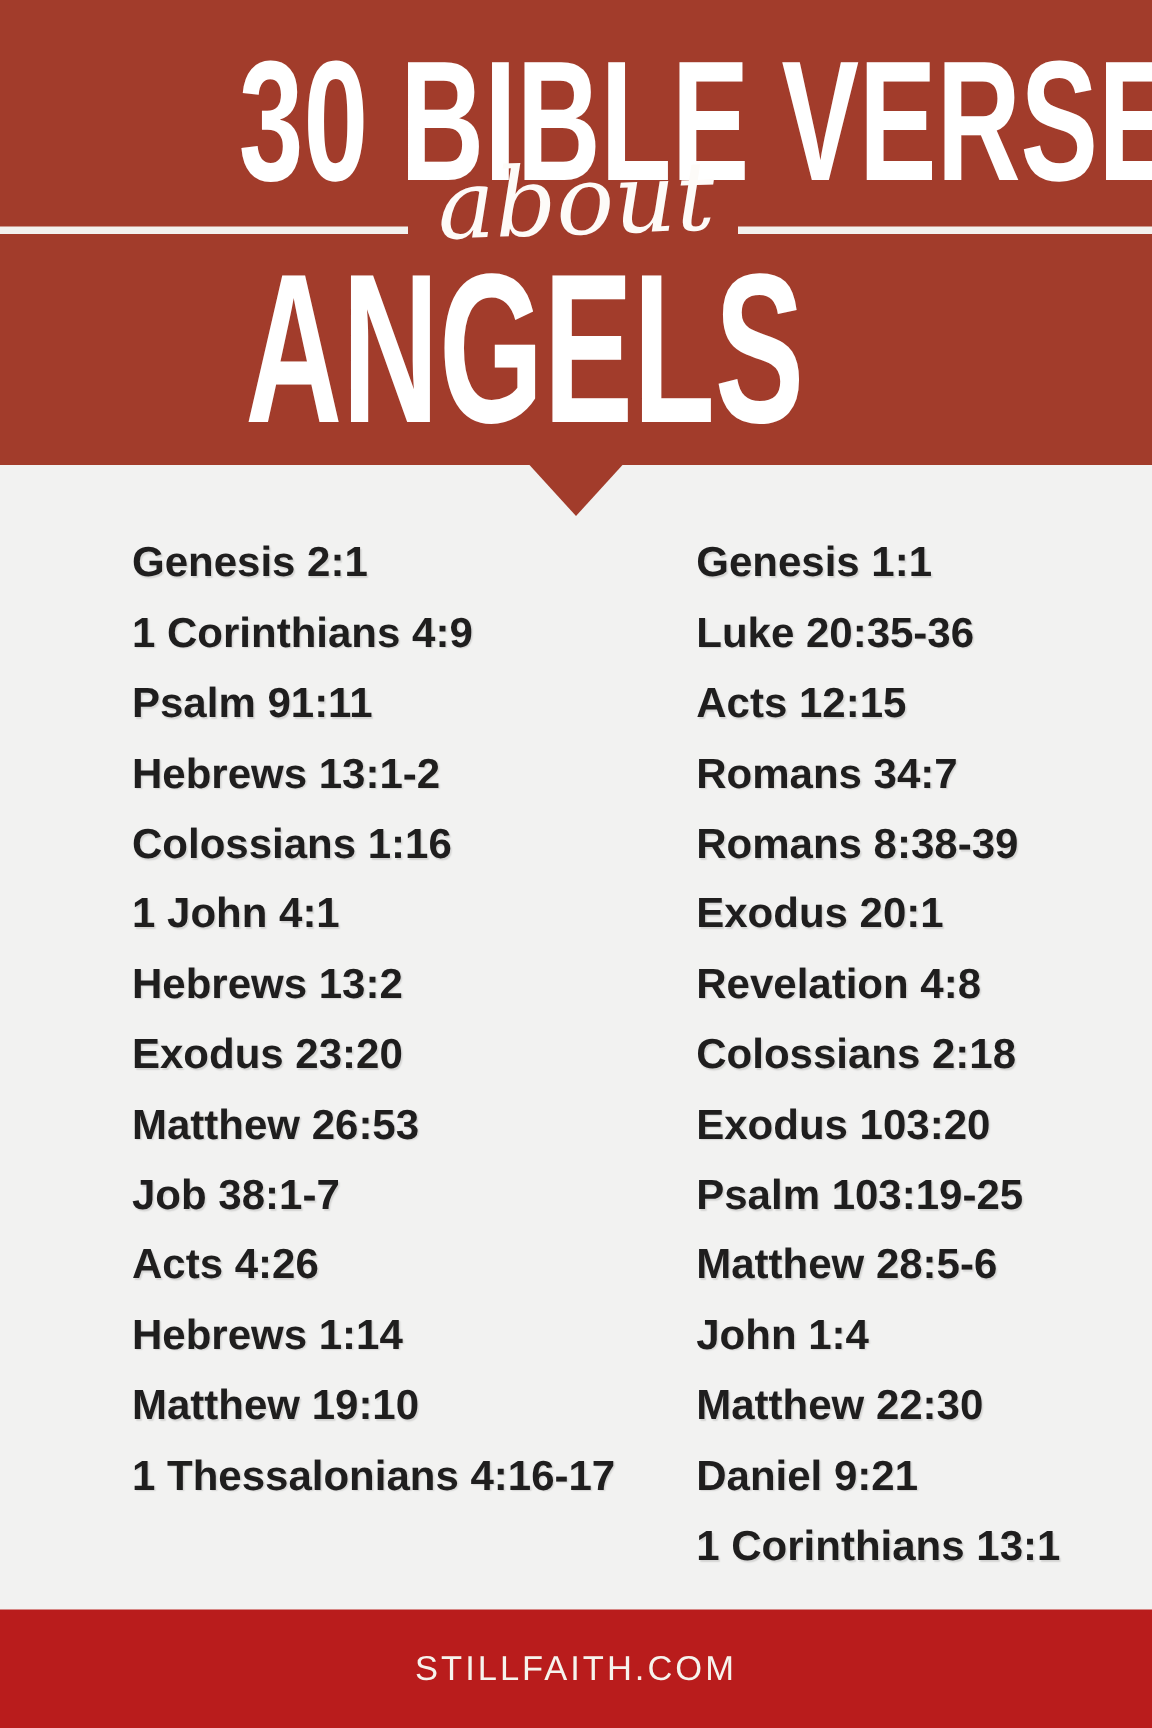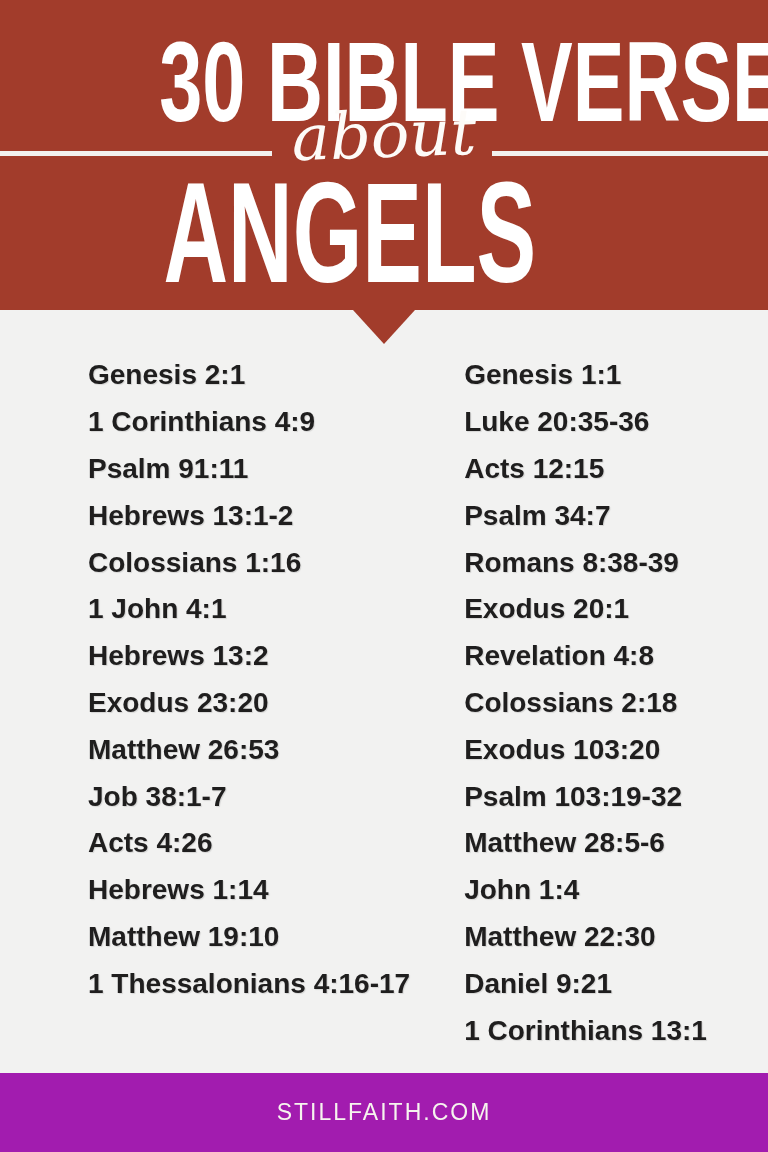--- a/index.html
+++ b/index.html
@@ -104,21 +104,21 @@
     color: #1f1e1e;
     white-space: nowrap;
     text-shadow: 1px 1px 1px rgba(0,0,0,0.12);
   }
 
   
   .footer {
     position: absolute;
     top: 1073px; left: 0;
     width: 768px; height: 79px;
-    background: #a21caf;
+    background: #b91c1c;
     display: flex;
     align-items: center;
     justify-content: center;
   }
   .site-name {
     color: #f6f4ee;
     font-size: 23px;
     font-weight: 400;
     letter-spacing: 2px;
     white-space: nowrap;
@@ -156,27 +156,27 @@
       <li>Job 38:1-7</li>
       <li>Acts 4:26</li>
       <li>Hebrews 1:14</li>
       <li>Matthew 19:10</li>
       <li>1 Thessalonians 4:16-17</li>
     </ul>
     <ul class="verse-col right-col">
       <li>Genesis 1:1</li>
       <li>Luke 20:35-36</li>
       <li>Acts 12:15</li>
-      <li>Psalm 34:7</li>
+      <li>Romans 34:7</li>
       <li>Romans 8:38-39</li>
       <li>Exodus 20:1</li>
       <li>Revelation 4:8</li>
       <li>Colossians 2:18</li>
       <li>Exodus 103:20</li>
-      <li>Psalm 103:19-32</li>
+      <li>Psalm 103:19-25</li>
       <li>Matthew 28:5-6</li>
       <li>John 1:4</li>
       <li>Matthew 22:30</li>
       <li>Daniel 9:21</li>
       <li>1 Corinthians 13:1</li>
     </ul>
   </main>
 
   <footer class="footer">
     <div class="site-name">STILLFAITH.COM</div>

